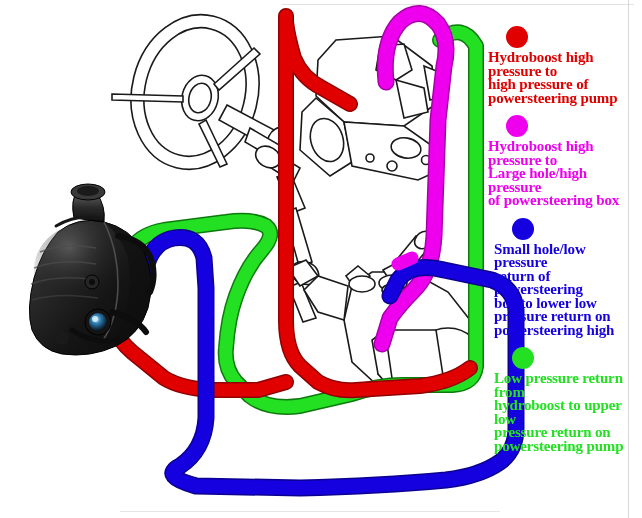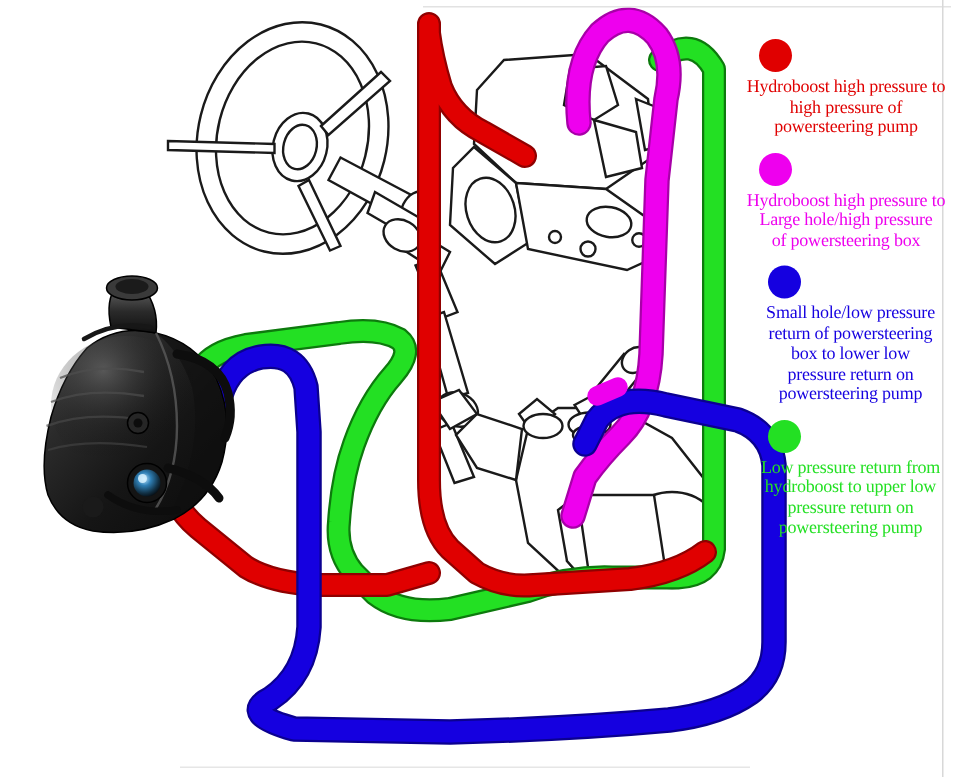--- a/index.html
+++ b/index.html
@@ -35,26 +35,25 @@
     display: block;
     width: 22px;
     height: 22px;
     border-radius: 50%;
     margin-left: 18px;
     margin-bottom: 3px;
   }
   .legend-text {
     display: block;
     font-family: "Liberation Serif", "DejaVu Serif", serif;
-    font-weight: normal;
-    font-size: 12px;
+    font-weight: bold;
+    font-size: 15px;
     line-height: 13.5px;
     letter-spacing: -0.15px;
     white-space: pre-line;
-    text-align: center;
   }
   .entry-red .legend-dot { background: #e00000; }
   .entry-red .legend-text { color: #e00000; }
   .entry-magenta .legend-dot { background: #ee00ee; }
   .entry-magenta .legend-text { color: #ee00ee; }
   .entry-blue .legend-dot { background: #1500e0; }
   .entry-blue .legend-text { color: #1500e0; }
   .entry-green .legend-dot { background: #23e023; }
   .entry-green .legend-text { color: #23e023; }
 
@@ -253,21 +252,21 @@
 Large hole/high pressure
 of powersteering box</span>
     </div>
 
     <div class="legend-entry entry-blue e-blue">
       <span class="legend-dot"></span>
       <span class="legend-text">Small hole/low pressure
 return of powersteering
 box  to lower low
 pressure return on
-powersteering pump</span>
+powersteering high</span>
     </div>
 
     <div class="legend-entry entry-green e-green">
       <span class="legend-dot"></span>
       <span class="legend-text">Low pressure return from
 hydroboost to upper low
 pressure return on
 powersteering pump</span>
     </div>
 

